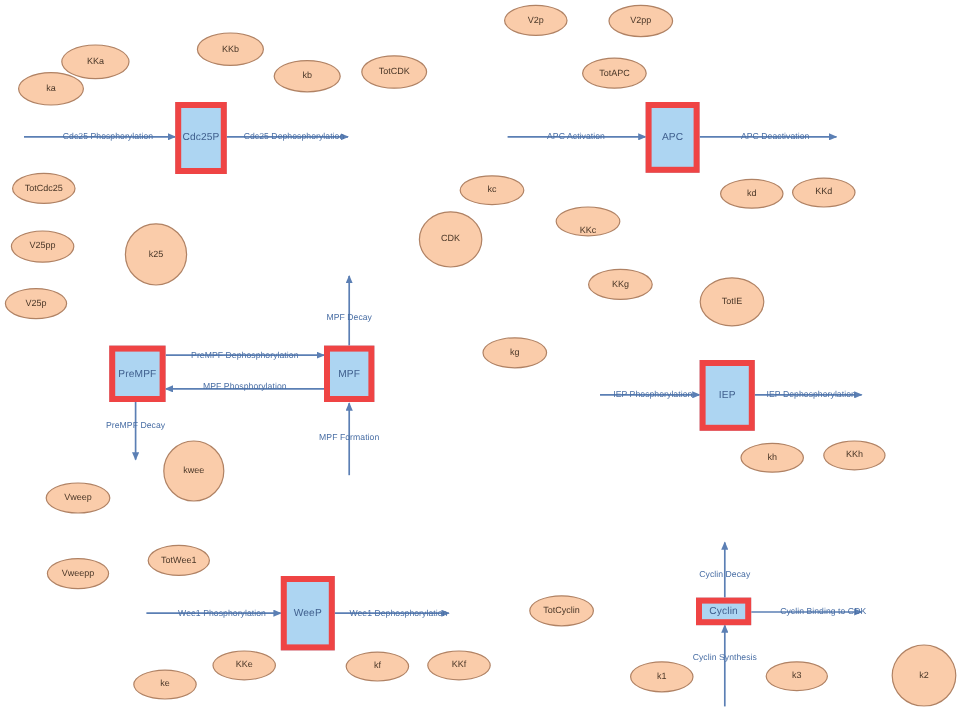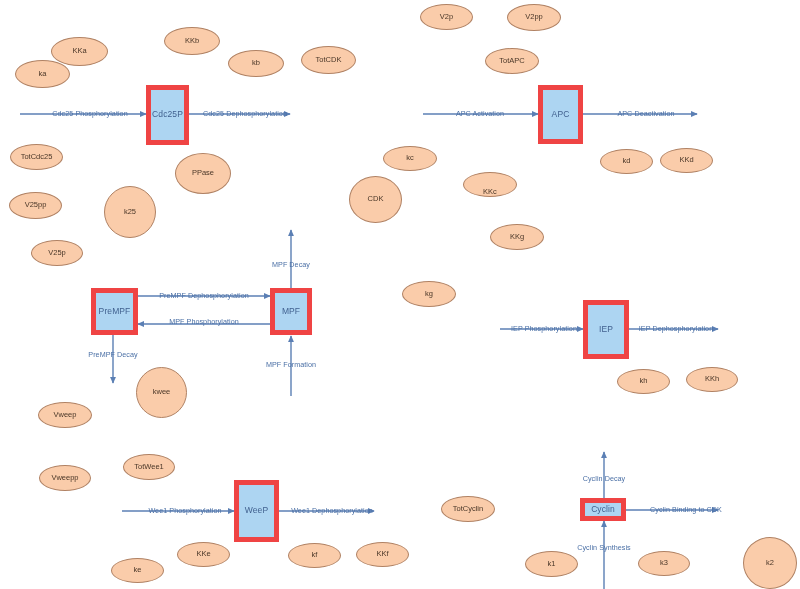--- a/index.html
+++ b/index.html
@@ -135,30 +135,27 @@
     </div>
   <div class="node-ellipse" style="left:228px; top:50px; width:56px; height:27px;">
       <span>kb</span>
     </div>
   <div class="node-ellipse" style="left:301px; top:46px; width:55px; height:28px;">
       <span>TotCDK</span>
     </div>
   <div class="node-ellipse" style="left:10px; top:144px; width:53px; height:26px;">
       <span>TotCdc25</span>
     </div>
-  <div class="node-ellipse" style="left:175px; top:153px; width:56px; height:41px;">
-      <span>PPase</span>
-    </div>
   <div class="node-ellipse" style="left:9px; top:192px; width:53px; height:27px;">
       <span>V25pp</span>
     </div>
   <div class="node-ellipse" style="left:104px; top:186px; width:52px; height:52px;">
       <span>k25</span>
     </div>
-  <div class="node-ellipse" style="left:31px; top:240px; width:52px; height:26px;text-align:right;">
+  <div class="node-ellipse" style="left:4px; top:240px; width:52px; height:26px;text-align:right;">
       <span>V25p</span>
     </div>
   <div class="node-ellipse" style="left:420px; top:4px; width:53px; height:26px;">
       <span>V2p</span>
     </div>
   <div class="node-ellipse" style="left:507px; top:4px; width:54px; height:27px;">
       <span>V2pp</span>
     </div>
   <div class="node-ellipse" style="left:485px; top:48px; width:54px; height:26px;">
       <span>TotAPC</span>
@@ -173,20 +170,23 @@
       <span>KKc</span>
     </div>
   <div class="node-ellipse" style="left:600px; top:149px; width:53px; height:25px;">
       <span>kd</span>
     </div>
   <div class="node-ellipse" style="left:660px; top:148px; width:53px; height:25px;">
       <span>KKd</span>
     </div>
   <div class="node-ellipse" style="left:490px; top:224px; width:54px; height:26px;">
       <span>KKg</span>
+    </div>
+  <div class="node-ellipse" style="left:583px; top:231px; width:54px; height:41px;">
+      <span>TotIE</span>
     </div>
   <div class="node-ellipse" style="left:402px; top:281px; width:54px; height:26px;justify-content:center;">
       <span>kg</span>
     </div>
   <div class="node-ellipse" style="left:617px; top:369px; width:53px; height:25px;">
       <span>kh</span>
     </div>
   <div class="node-ellipse" style="left:686px; top:367px; width:52px; height:25px;">
       <span>KKh</span>
     </div>

